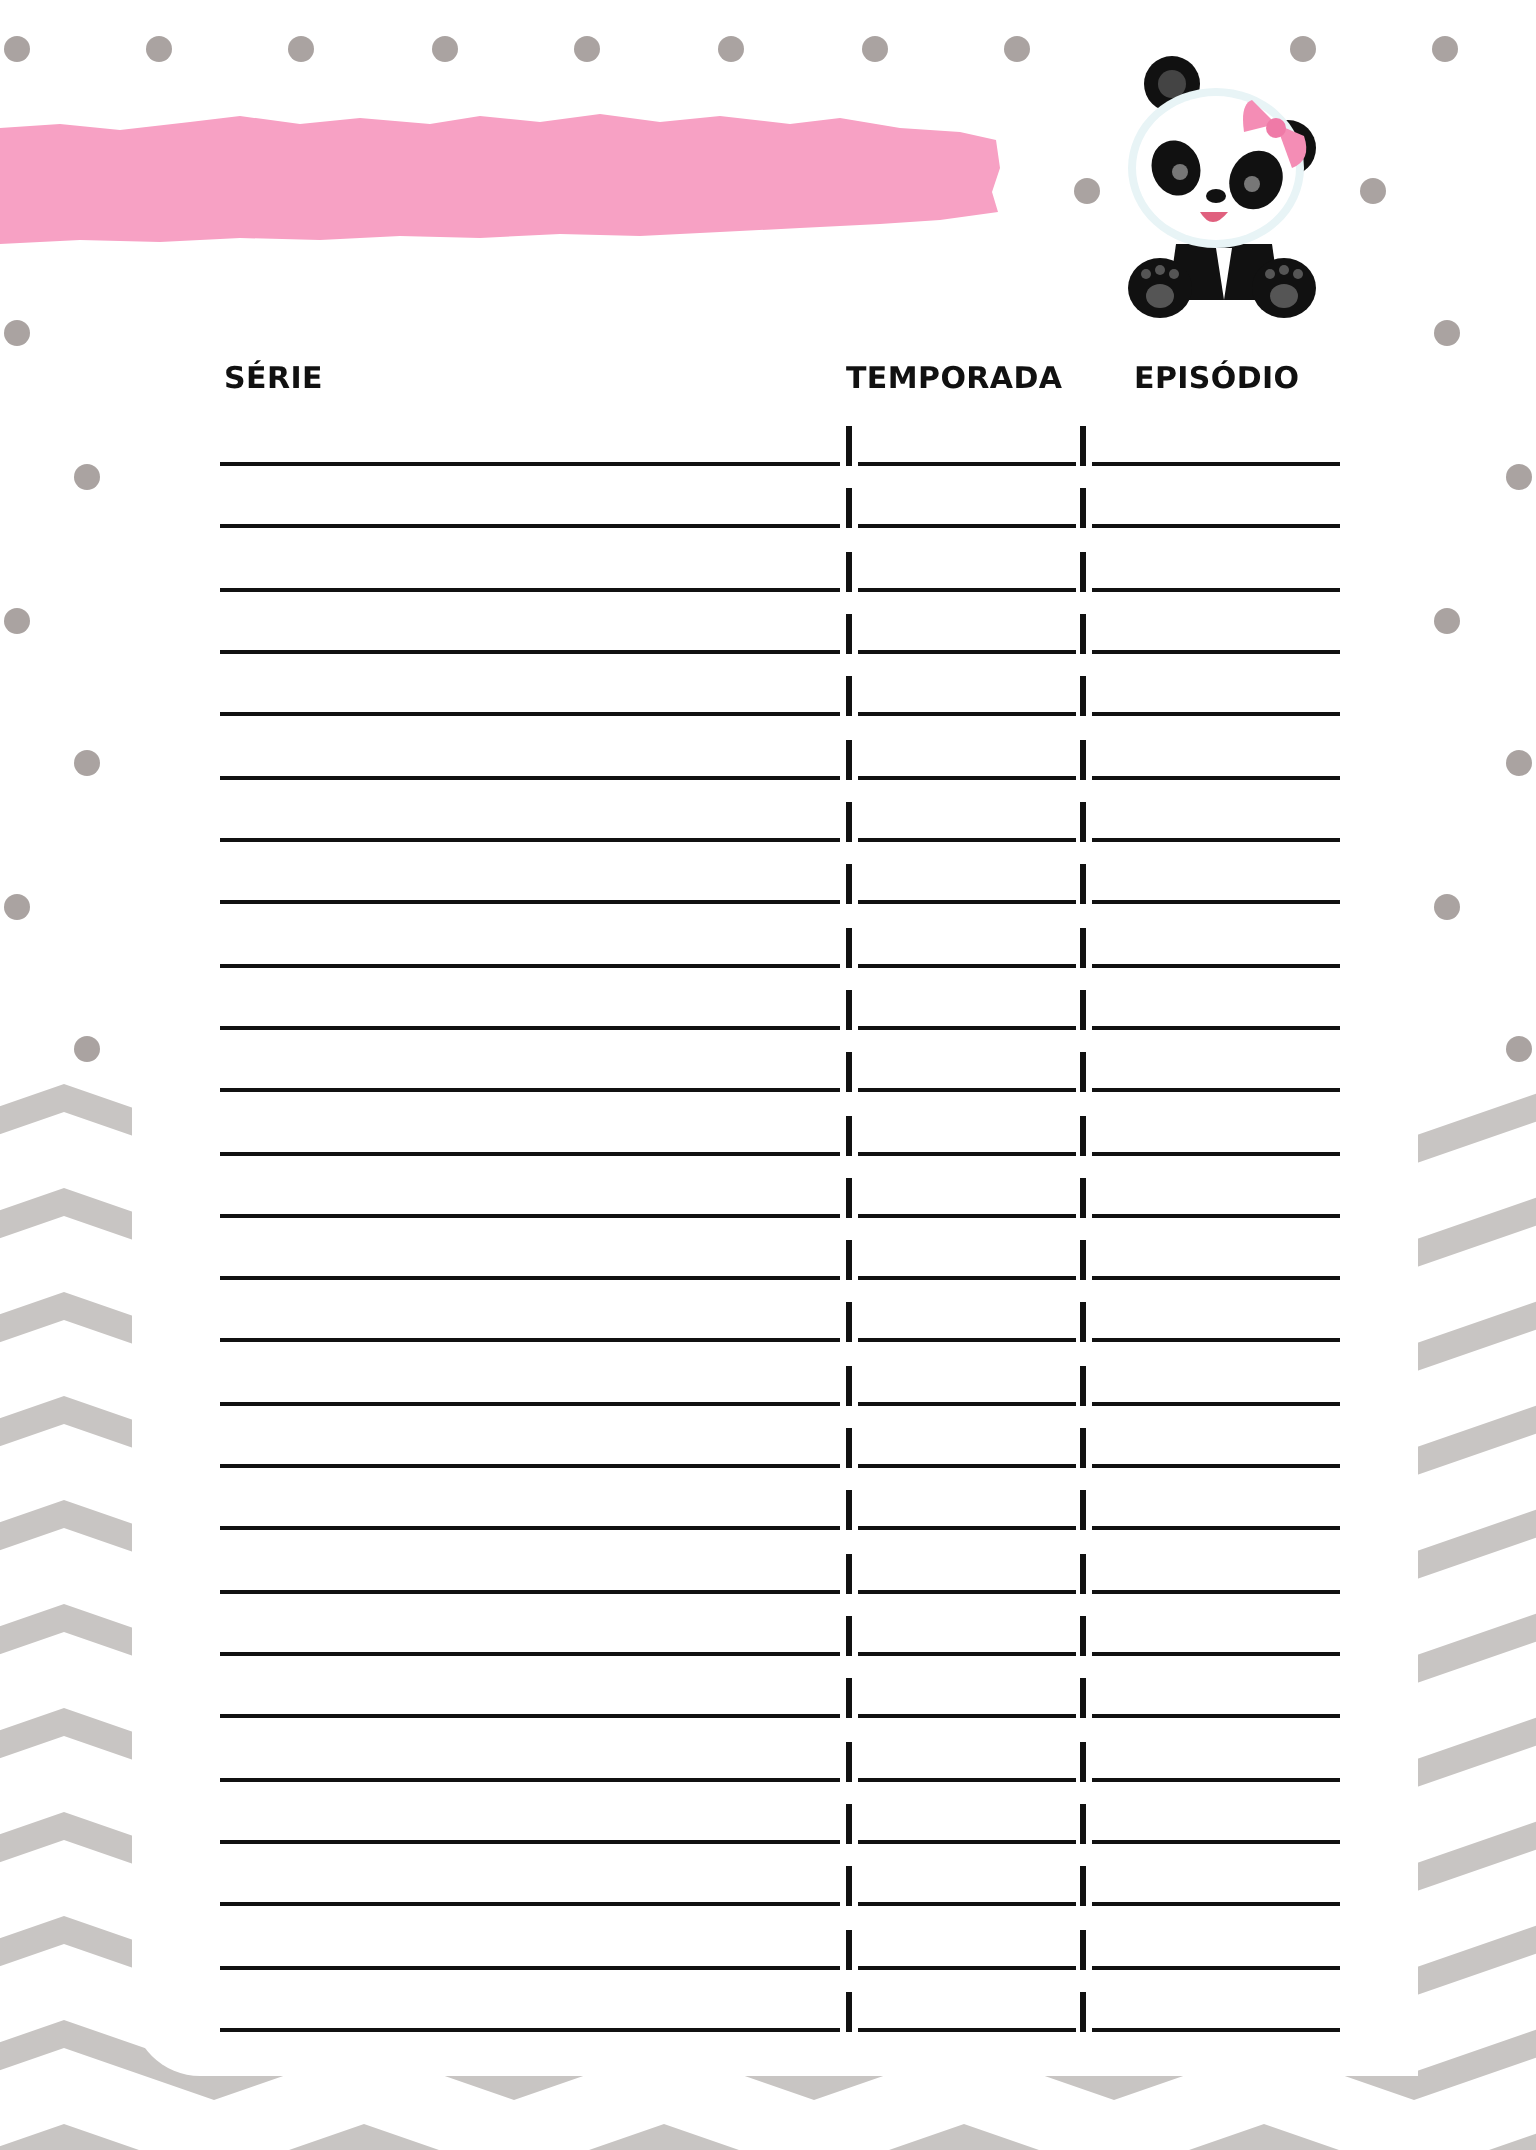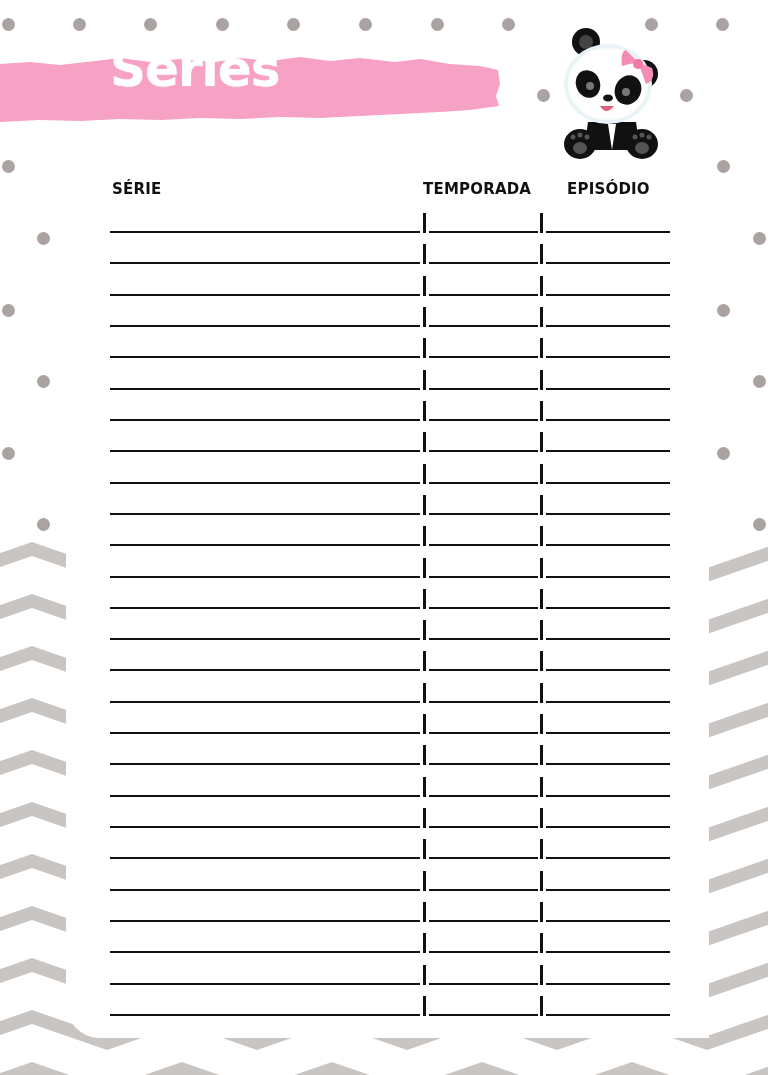--- a/index.html
+++ b/index.html
@@ -55,21 +55,20 @@
       <div class="dot" style="left: 752.5px; top: 231.5px;"></div>
       <div class="dot" style="left: 716.5px; top: 303.5px;"></div>
       <div class="dot" style="left: 752.5px; top: 374.5px;"></div>
       <div class="dot" style="left: 716.5px; top: 446.5px;"></div>
       <div class="dot" style="left: 752.5px; top: 517.5px;"></div>
     </div>
 
   <svg class="banner" width="505" height="72" viewBox="0 0 505 72">
     <path d="M0,8 L30,6 L60,9 L95,5 L120,2 L150,6 L180,3 L215,6 L240,2 L270,5 L300,1 L330,5 L360,2 L395,6 L420,3 L450,8 L480,10 L498,14 L500,28 L496,40 L499,50 L470,54 L440,56 L400,58 L360,60 L320,62 L280,61 L240,63 L200,62 L160,64 L120,63 L80,65 L40,64 L0,66 Z" fill="#f7a1c4"></path>
   </svg>
-  <div class="title">Séries</div>
 
   <svg class="panda" width="110" height="140" viewBox="0 0 110 140">
 
     <circle cx="30" cy="20" r="14" fill="#111"></circle>
     <circle cx="30" cy="20" r="7" fill="#444"></circle>
     <circle cx="88" cy="52" r="14" fill="#111"></circle>
 
     <path d="M32,100 L80,100 L84,128 L28,128 Z" fill="#111"></path>
     <path d="M52,102 L56,128 L60,102 Z" fill="#fff"></path>
 

